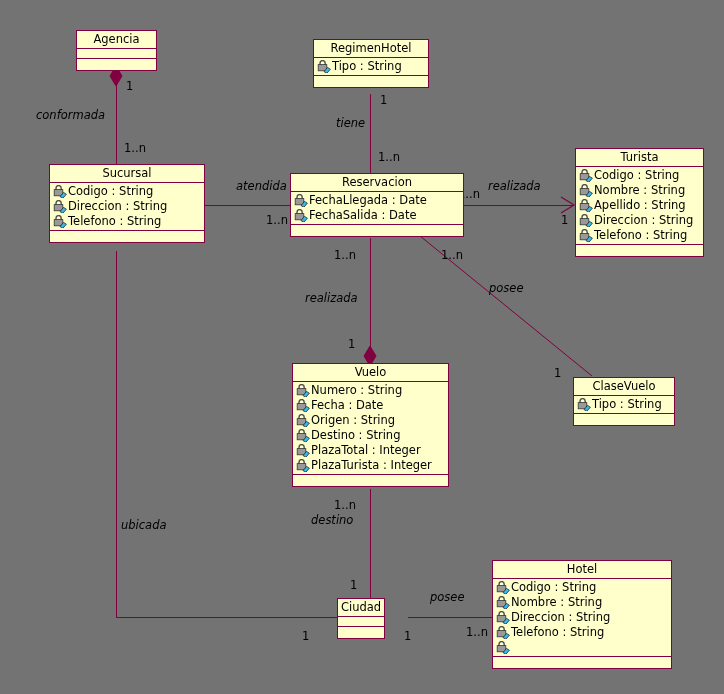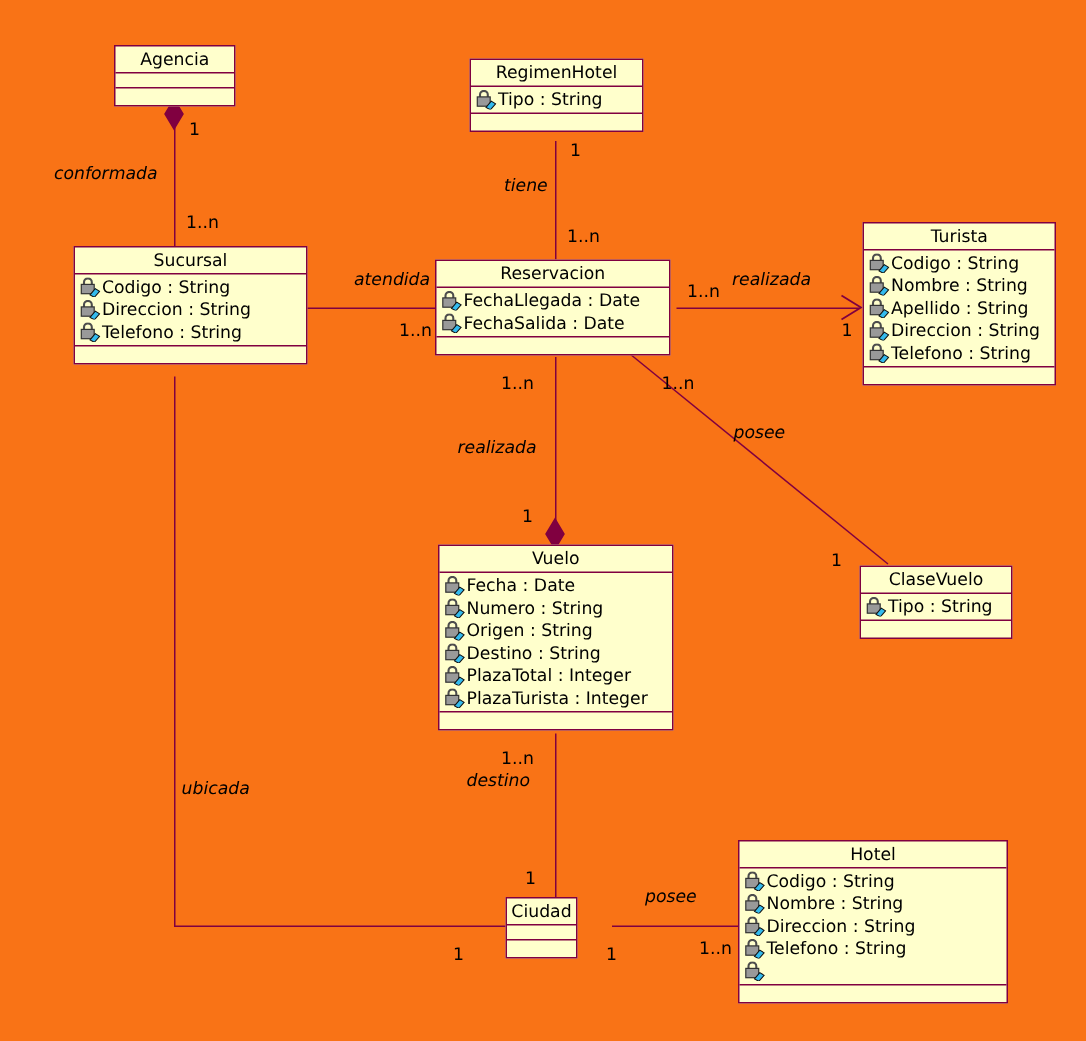--- a/index.html
+++ b/index.html
@@ -4,21 +4,21 @@
 <style>
   html, body {
     margin: 0;
     padding: 0;
     background: #ffffff;
   }
   #canvas {
     position: relative;
     width: 724px;
     height: 694px;
-    background: #f97316;
+    background: #737373;
     font-family: "DejaVu Sans", "Liberation Sans", sans-serif;
     overflow: hidden;
   }
   
   .uml-class {
     position: absolute;
     background: #ffffcc;
     border: 1px solid #800040;
     box-sizing: border-box;
     z-index: 5;
@@ -188,21 +188,21 @@
           <path d="M4 5 V3.2 A2.6 2.6 0 0 1 9.2 3.2 V5" fill="none" stroke="#4d4d4d" stroke-width="1.4"></path>
           <rect x="2.2" y="4.6" width="8.6" height="6.2" fill="#999999" stroke="#333333" stroke-width="0.8"></rect>
           <polygon points="8,11.6 11.5,7.4 14.4,9.2 10.9,13.2" fill="#33bbee" stroke="#111111" stroke-width="0.7"></polygon>
         </svg>
         <span class="attr-text">Telefono : String</span>
       </div>
     </div>
     <div class="uml-ops"></div>
   </div>
 
-  <div class="uml-class" style="left:290px; top:173px; width:157px;">
+  <div class="uml-class" style="left:290px; top:173px; width:174px;">
     <div class="uml-name">Reservacion</div>
     <div class="uml-attrs">
       <div class="attr-row">
         <svg class="lock-icon" viewBox="0 0 15 13">
           <path d="M4 5 V3.2 A2.6 2.6 0 0 1 9.2 3.2 V5" fill="none" stroke="#4d4d4d" stroke-width="1.4"></path>
           <rect x="2.2" y="4.6" width="8.6" height="6.2" fill="#999999" stroke="#333333" stroke-width="0.8"></rect>
           <polygon points="8,11.6 11.5,7.4 14.4,9.2 10.9,13.2" fill="#33bbee" stroke="#111111" stroke-width="0.7"></polygon>
         </svg>
         <span class="attr-text">FechaLlegada : Date</span>
       </div>
@@ -267,29 +267,29 @@
 
   <div class="uml-class" style="left:292px; top:363px; width:157px;">
     <div class="uml-name">Vuelo</div>
     <div class="uml-attrs">
       <div class="attr-row">
         <svg class="lock-icon" viewBox="0 0 15 13">
           <path d="M4 5 V3.2 A2.6 2.6 0 0 1 9.2 3.2 V5" fill="none" stroke="#4d4d4d" stroke-width="1.4"></path>
           <rect x="2.2" y="4.6" width="8.6" height="6.2" fill="#999999" stroke="#333333" stroke-width="0.8"></rect>
           <polygon points="8,11.6 11.5,7.4 14.4,9.2 10.9,13.2" fill="#33bbee" stroke="#111111" stroke-width="0.7"></polygon>
         </svg>
+        <span class="attr-text">Numero : String</span>
+      </div>
+      <div class="attr-row">
+        <svg class="lock-icon" viewBox="0 0 15 13">
+          <path d="M4 5 V3.2 A2.6 2.6 0 0 1 9.2 3.2 V5" fill="none" stroke="#4d4d4d" stroke-width="1.4"></path>
+          <rect x="2.2" y="4.6" width="8.6" height="6.2" fill="#999999" stroke="#333333" stroke-width="0.8"></rect>
+          <polygon points="8,11.6 11.5,7.4 14.4,9.2 10.9,13.2" fill="#33bbee" stroke="#111111" stroke-width="0.7"></polygon>
+        </svg>
         <span class="attr-text">Fecha : Date</span>
-      </div>
-      <div class="attr-row">
-        <svg class="lock-icon" viewBox="0 0 15 13">
-          <path d="M4 5 V3.2 A2.6 2.6 0 0 1 9.2 3.2 V5" fill="none" stroke="#4d4d4d" stroke-width="1.4"></path>
-          <rect x="2.2" y="4.6" width="8.6" height="6.2" fill="#999999" stroke="#333333" stroke-width="0.8"></rect>
-          <polygon points="8,11.6 11.5,7.4 14.4,9.2 10.9,13.2" fill="#33bbee" stroke="#111111" stroke-width="0.7"></polygon>
-        </svg>
-        <span class="attr-text">Numero : String</span>
       </div>
       <div class="attr-row">
         <svg class="lock-icon" viewBox="0 0 15 13">
           <path d="M4 5 V3.2 A2.6 2.6 0 0 1 9.2 3.2 V5" fill="none" stroke="#4d4d4d" stroke-width="1.4"></path>
           <rect x="2.2" y="4.6" width="8.6" height="6.2" fill="#999999" stroke="#333333" stroke-width="0.8"></rect>
           <polygon points="8,11.6 11.5,7.4 14.4,9.2 10.9,13.2" fill="#33bbee" stroke="#111111" stroke-width="0.7"></polygon>
         </svg>
         <span class="attr-text">Origen : String</span>
       </div>
       <div class="attr-row">

